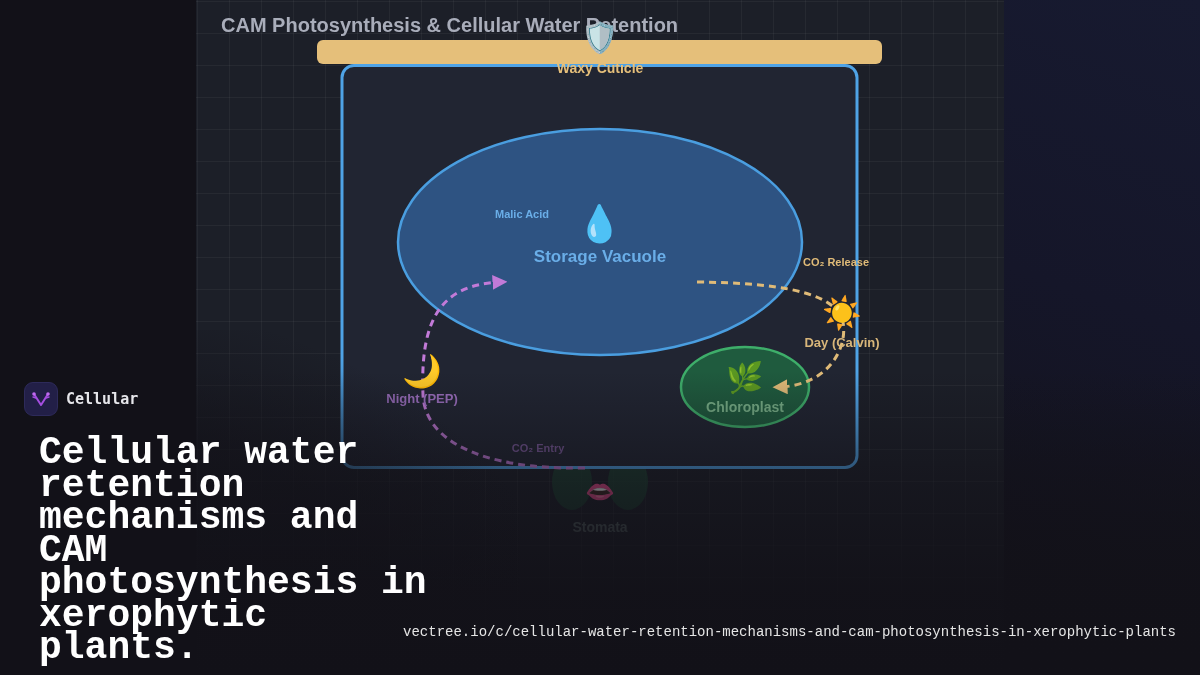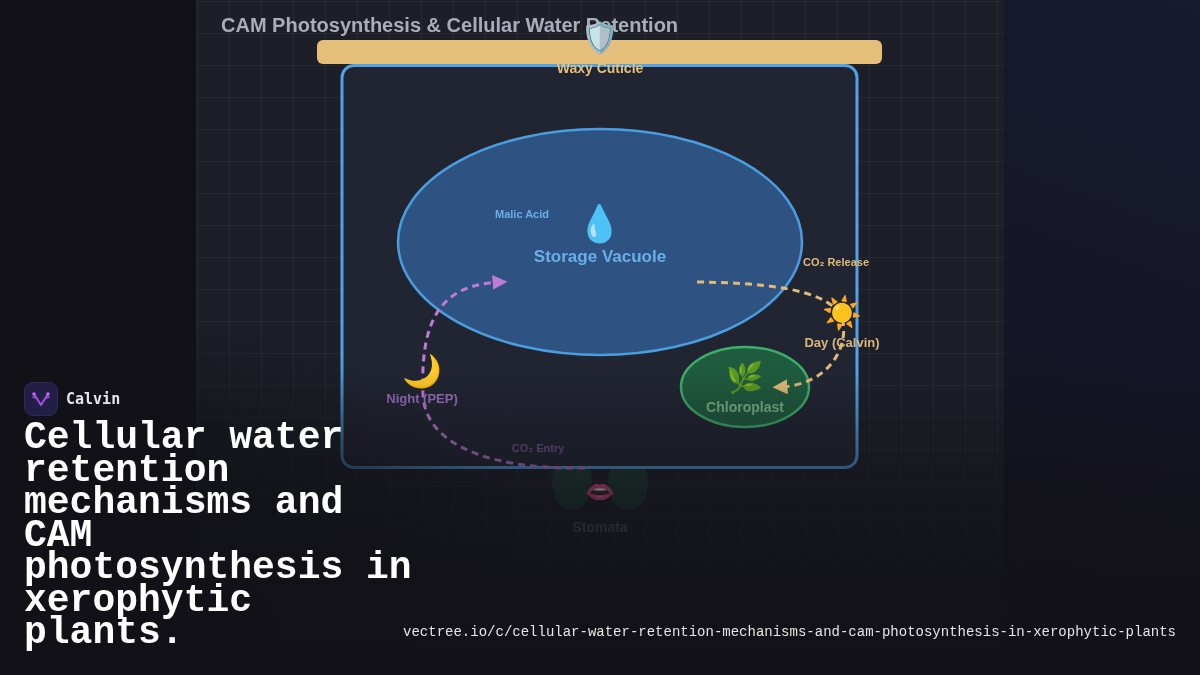--- a/index.html
+++ b/index.html
@@ -41,21 +41,21 @@
       width: 34px; height: 34px; border-radius: 9px;
       background: #221f47; border: 1px solid #2d2a5a;
       display: flex; align-items: center; justify-content: center; box-sizing: border-box;
     }
     .brand-name {
       color: #e6e6ea; font-family: "DejaVu Sans Mono", monospace; font-weight: bold; font-size: 15px;
     }
     .headline {
       position: absolute; left: 24px; top: 422px; width: 400px;
       color: #ffffff; font-family: "Liberation Mono", monospace; font-weight: bold;
-      font-size: 38px; line-height: 32.5px; margin: 0;
+      font-size: 38px; line-height: 32.5px; margin: 15px;
     }
     .url {
       position: absolute; right: 24px; top: 624px;
       color: #e5e5e5; font-family: "Liberation Mono", monospace; font-size: 14px;
     }
     .svg-text { font-family: "Liberation Sans", sans-serif; font-weight: bold; }
   </style>
 </head>
 <body>
 
@@ -114,18 +114,18 @@
 
 <div class="brand">
   <div class="brand-logo">
     <svg width="20" height="18" viewBox="0 0 20 18">
       <path d="M3,4 L10,15 L17,4" fill="none" stroke="#a54ee0" stroke-width="2" stroke-linecap="round" stroke-linejoin="round"></path>
       <path d="M5,8 L2,7 M15,8 L18,7" stroke="#a54ee0" stroke-width="1.5" stroke-linecap="round"></path>
       <circle cx="3" cy="4" r="1.8" fill="#c06af0"></circle>
       <circle cx="17" cy="4" r="1.8" fill="#c06af0"></circle>
     </svg>
   </div>
-  <span class="brand-name">Calvin</span>
+  <span class="brand-name">Cellular</span>
 </div>
 
 <h1 class="headline">Cellular water retention mechanisms and CAM photosynthesis in xerophytic plants.</h1>
 
 <div class="url">vectree.io/c/cellular-water-retention-mechanisms-and-cam-photosynthesis-in-xerophytic-plants</div>
 
 </body></html>

